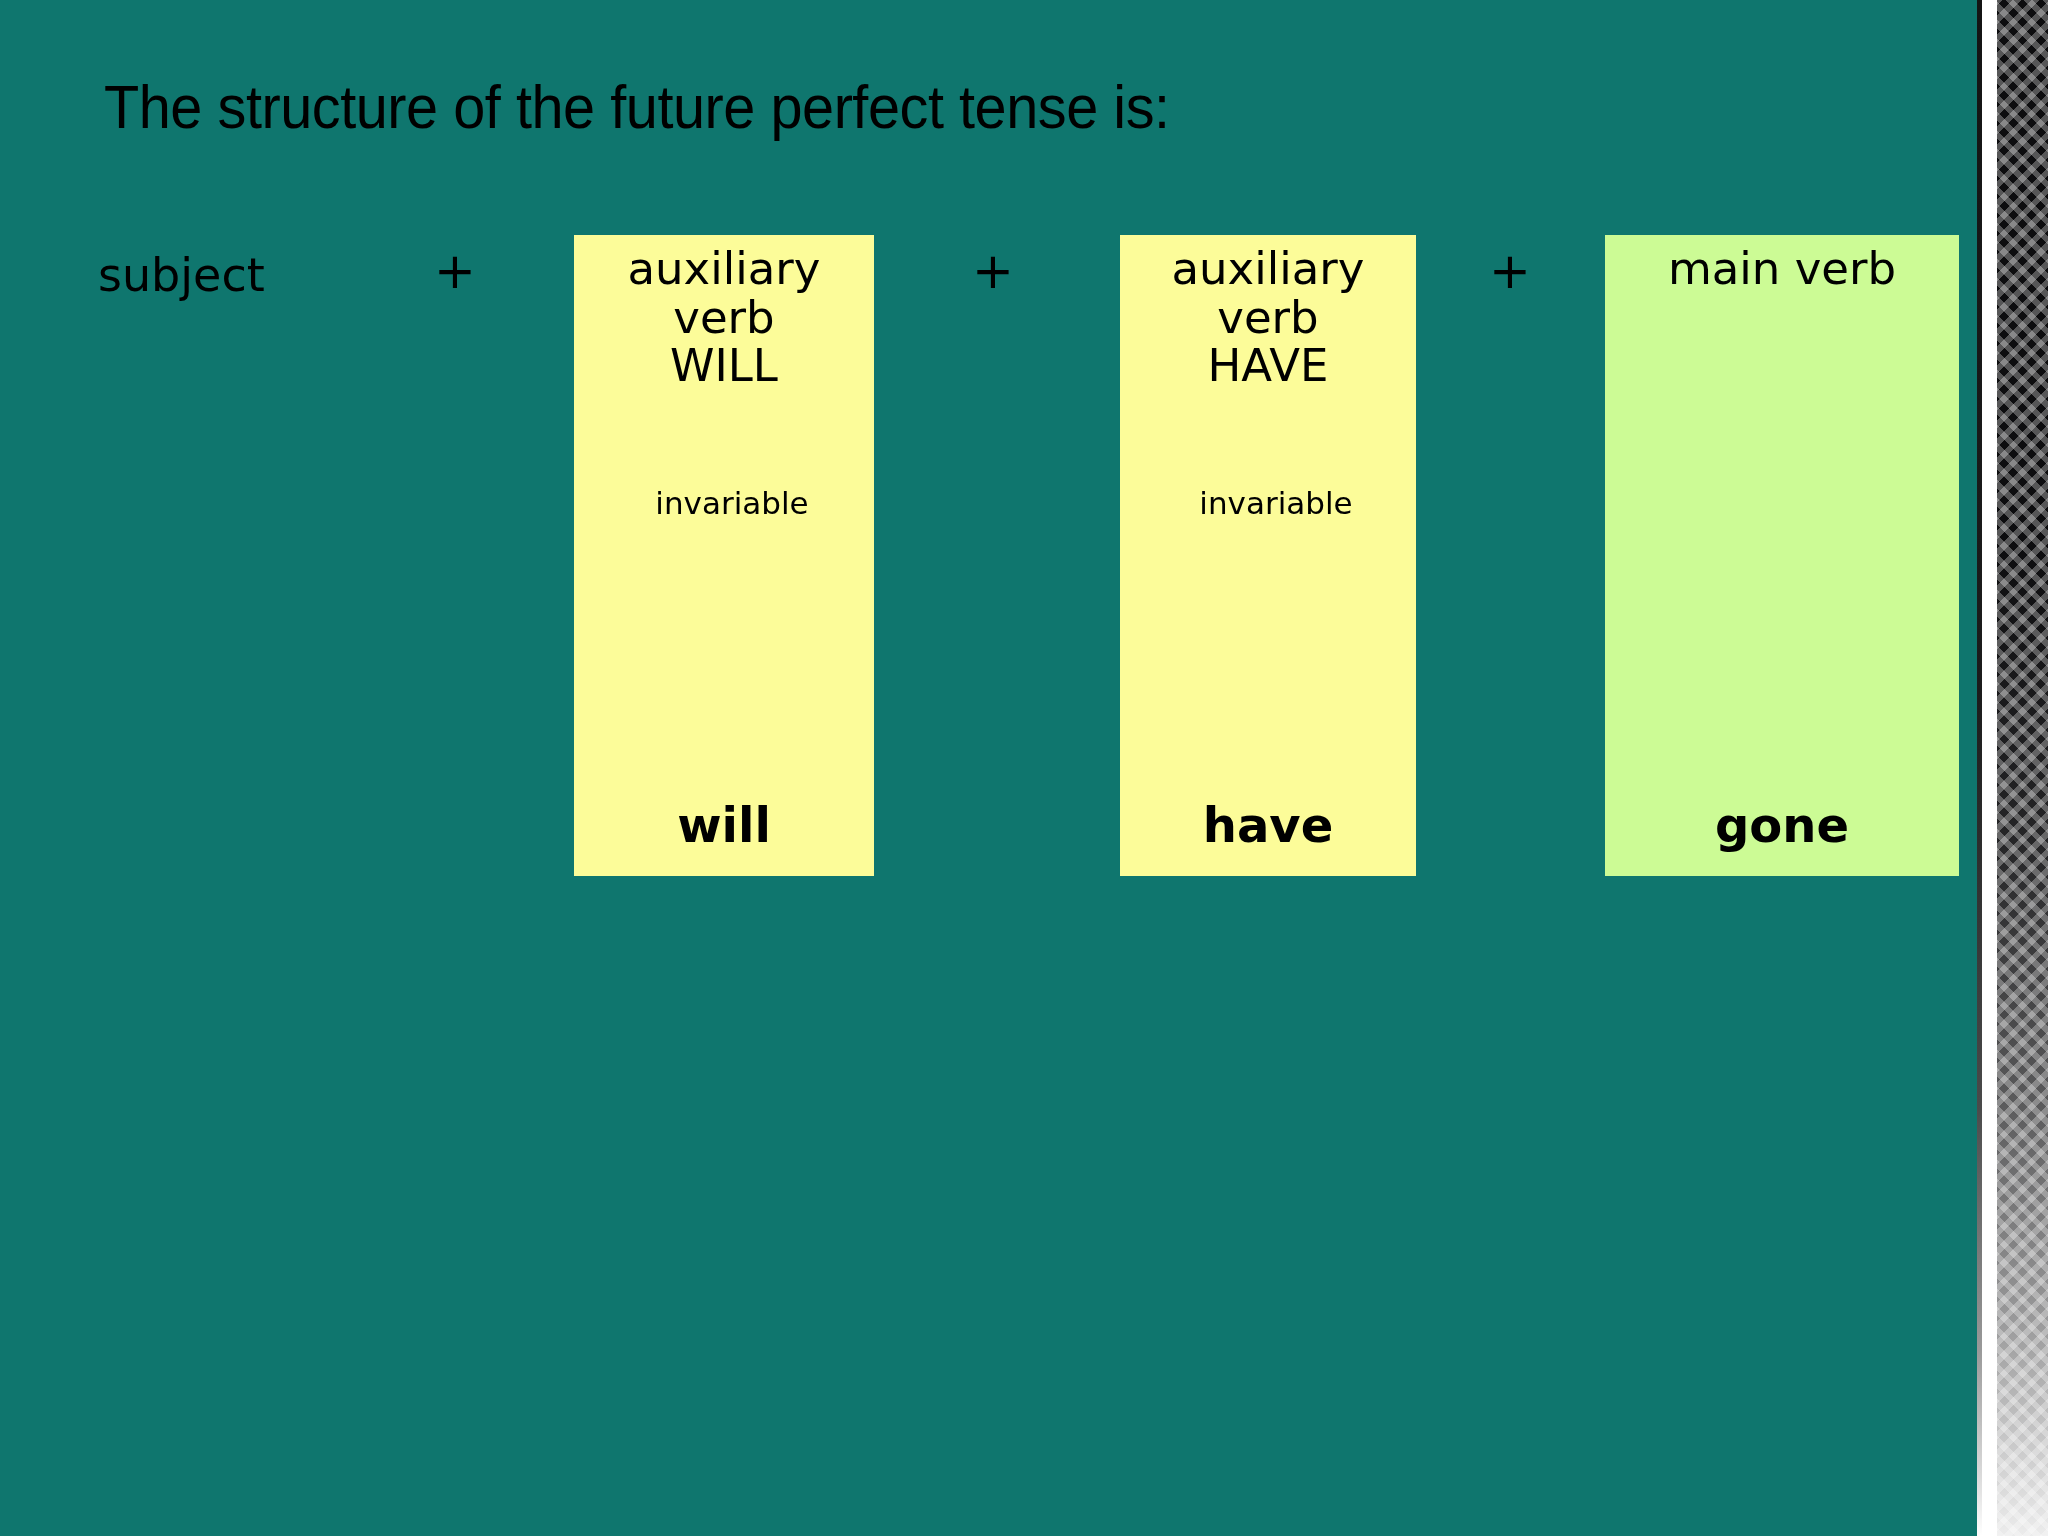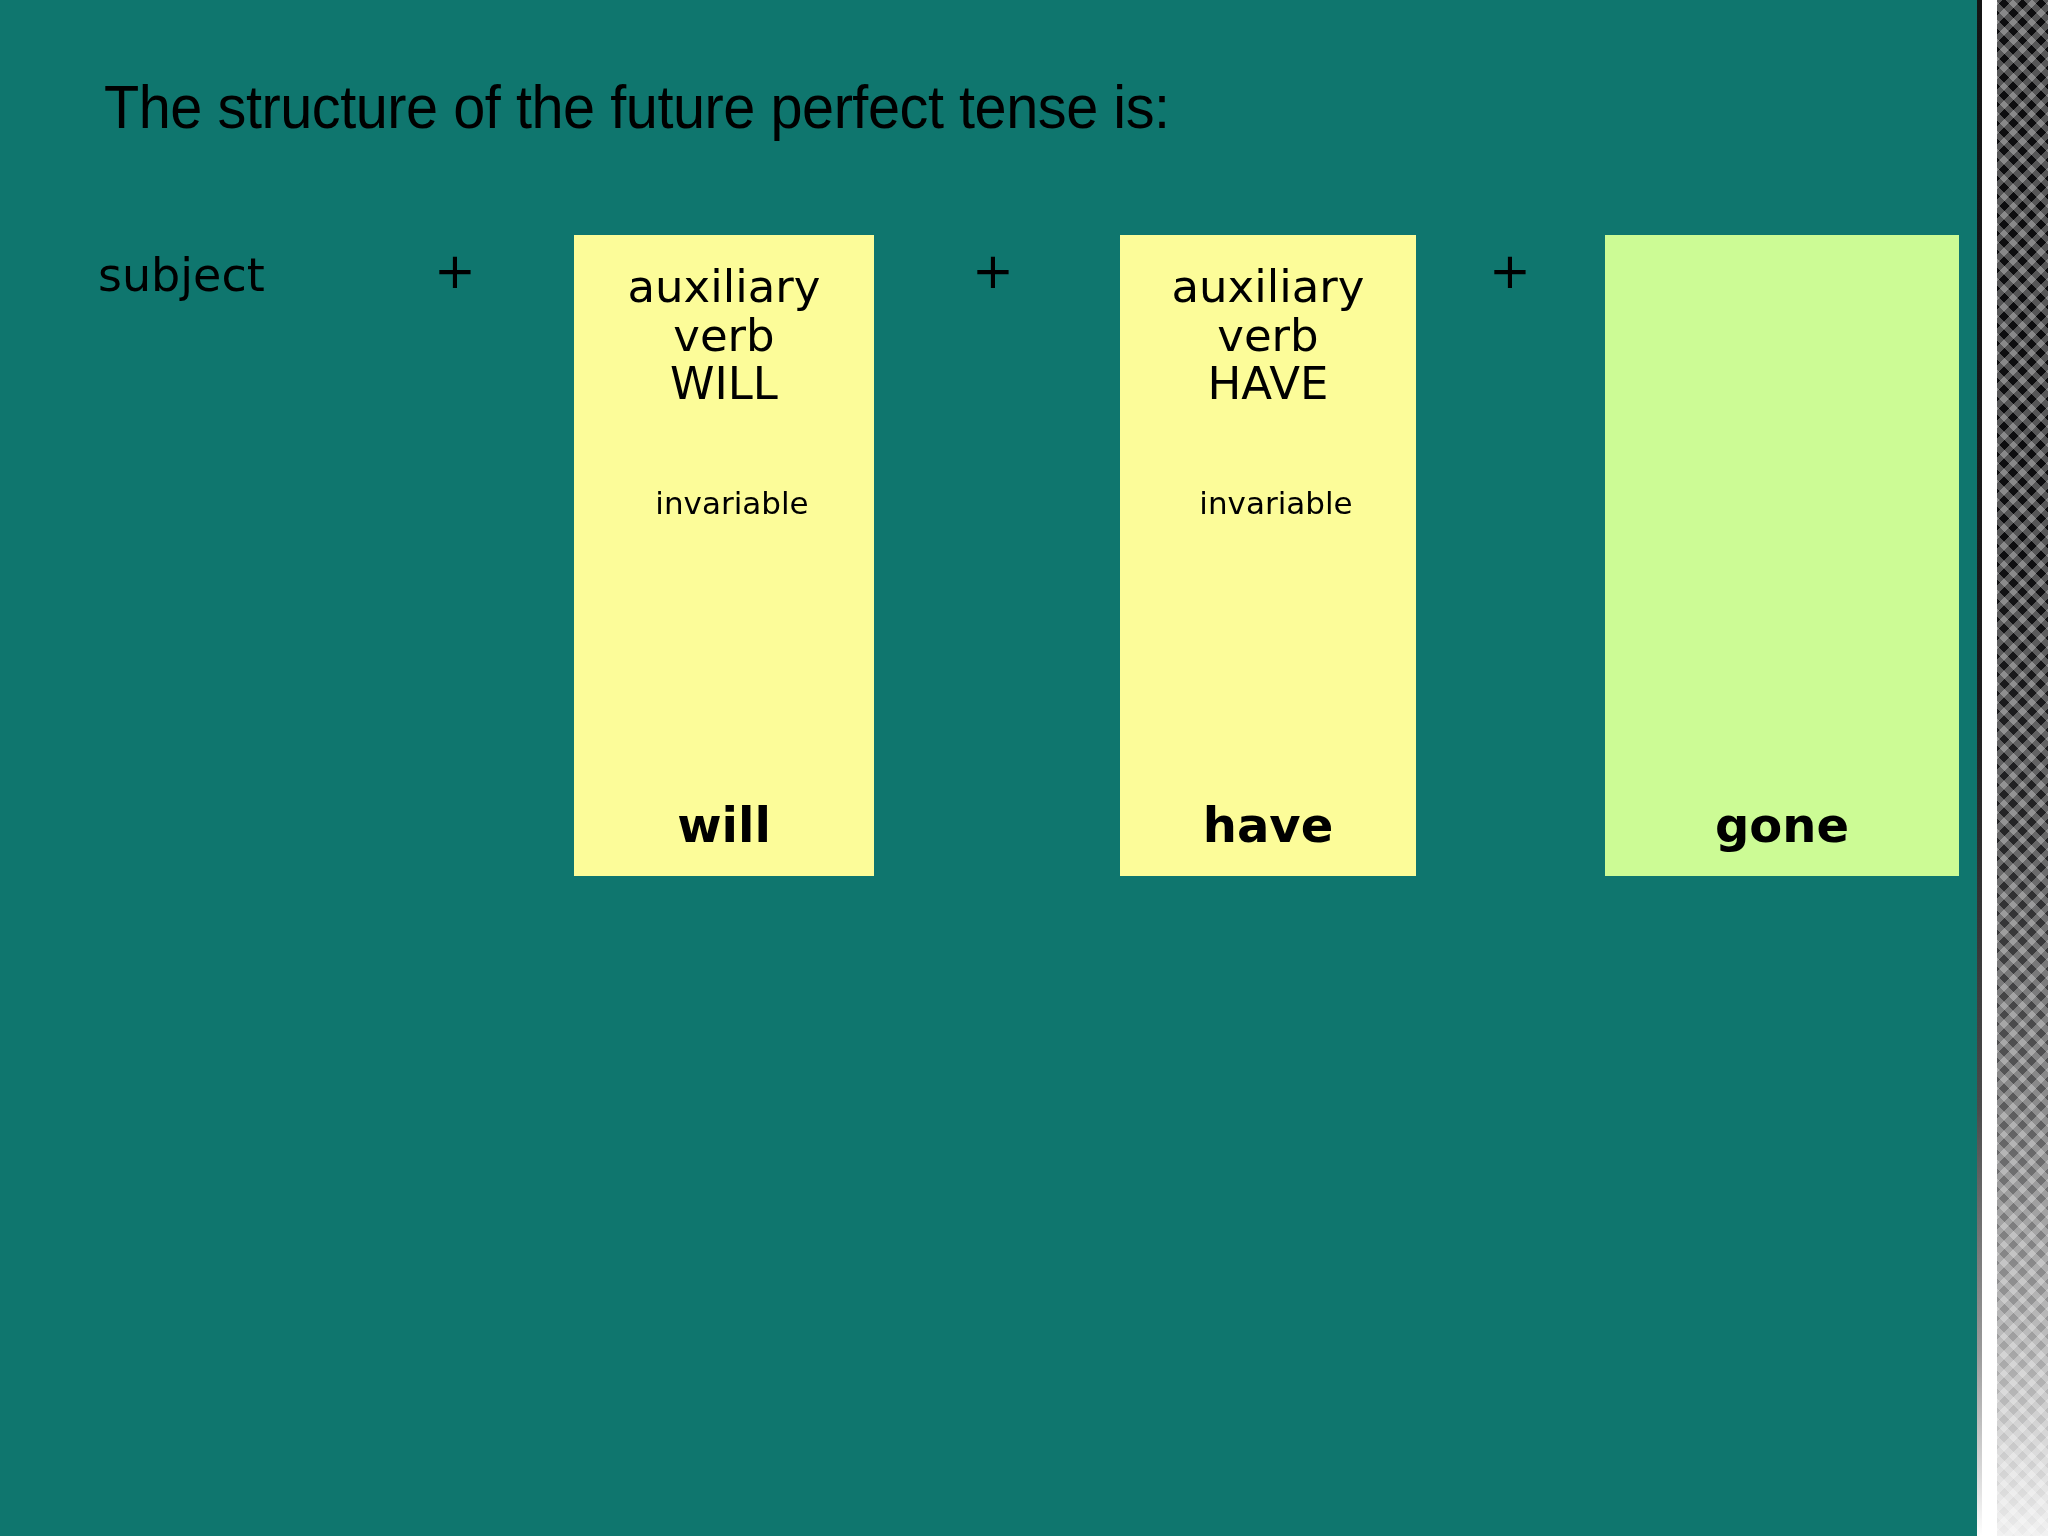--- a/index.html
+++ b/index.html
@@ -68,21 +68,21 @@
 
   
   .term-box {
     position: absolute;
     top: 235px;
     height: 641px;
     box-sizing: border-box;
     font-family: "DejaVu Sans", sans-serif;
     color: #000000;
     text-align: center;
-    padding-top: 28px;
+    padding-top: 10px;
   }
   .box-1 { left: 574px;  width: 300px; background: #FCFC99; }
   .box-2 { left: 1120px; width: 296px; background: #FCFC99; }
   .box-3 { left: 1605px; width: 354px; background: #CCFB95; }
 
   .box-head {
     font-size: 45px;
     line-height: 1.08;
     white-space: pre-line;
   }
@@ -185,20 +185,21 @@
       <div class="box-head">auxiliary
 verb
 HAVE</div>
       <div class="box-mid">invariable</div>
       <div class="box-foot">have</div>
     </div>
 
     <div class="plus-sign plus-3">+</div>
 
     <div class="term-box box-3">
+      <div class="box-head">main verb</div>
       <div class="box-foot">gone</div>
     </div>
 
   </div>
 
   <div id="right-rule"></div>
   <div id="right-gap"></div>
   <div id="right-texture"></div>
   <div id="right-texture-fade"></div>
 

